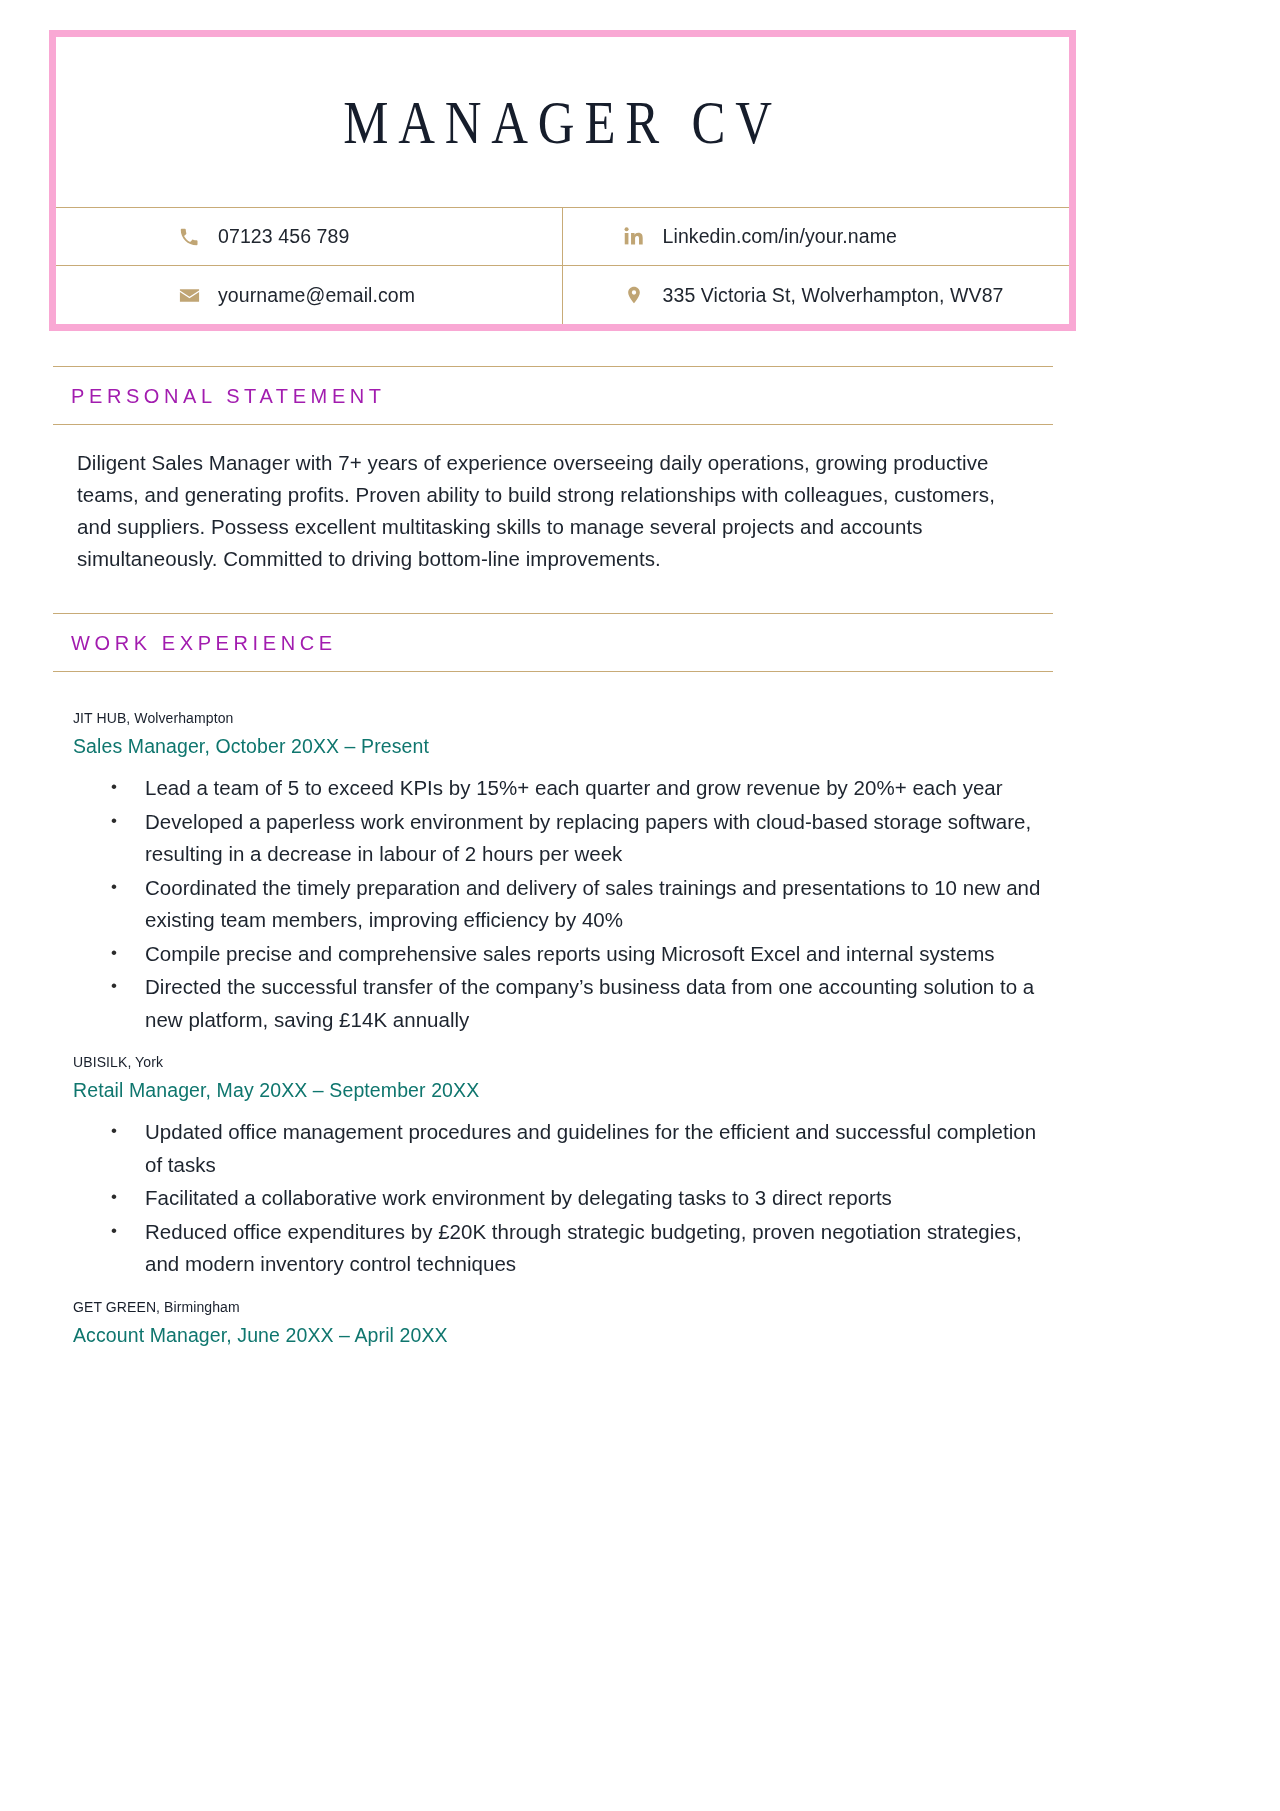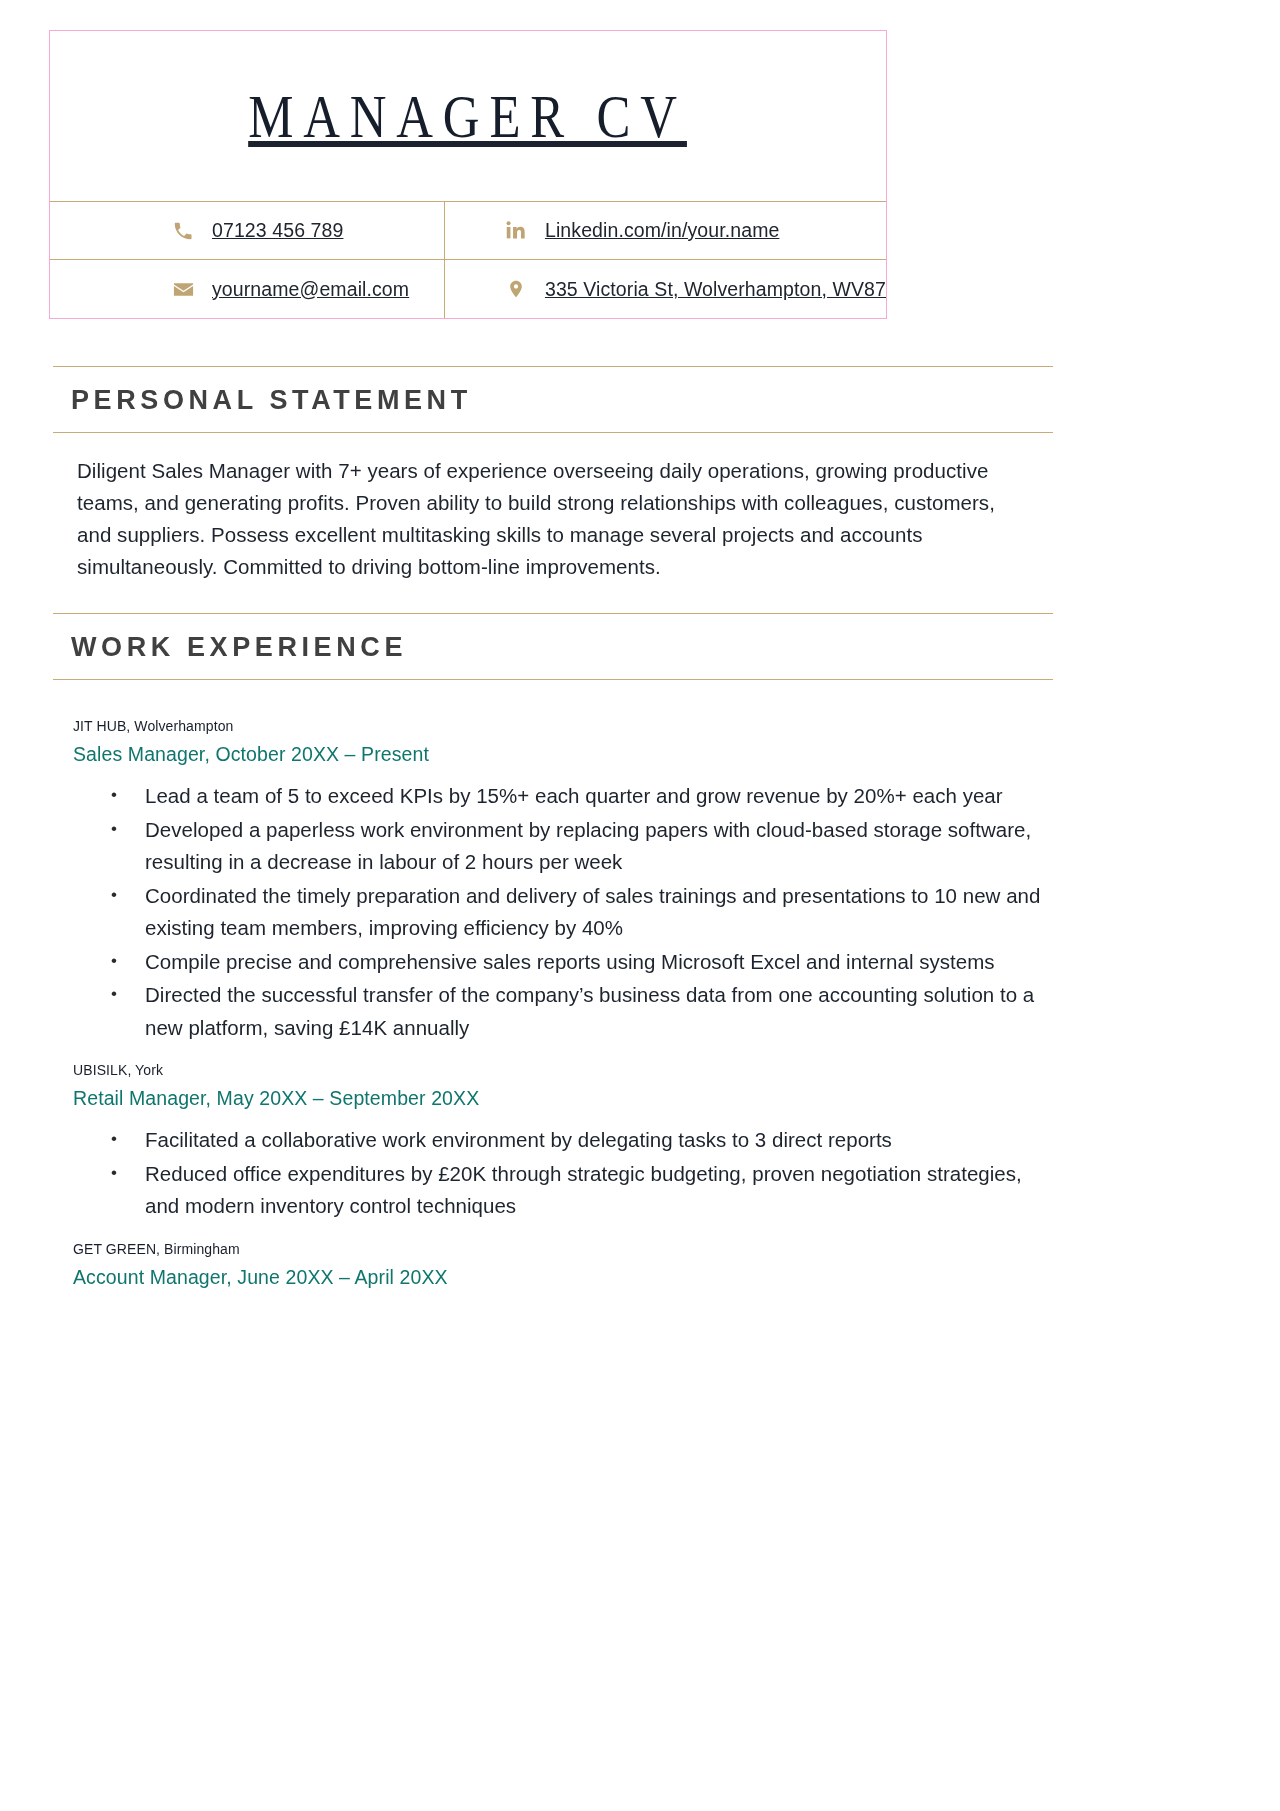--- a/index.html
+++ b/index.html
@@ -21,25 +21,24 @@
     background: #ffffff;
     box-sizing: border-box;
     padding: 0;
   }
 
   
   .header-box {
     position: absolute;
     left: 49px;
     top: 30px;
-    width: 838px;
-    border: 1px solid #f9a8d4;
+    width: 1027px;
+    border: 7px solid #f9a8d4;
     box-sizing: border-box;
     background: #fff;
-    text-decoration: underline;
   }
   .title-area {
     height: 170px;
     display: flex;
     align-items: center;
     justify-content: center;
     border-bottom: 1px solid #c8ab77;
   }
   .cv-title {
     font-family: "Liberation Serif", "DejaVu Serif", serif;
@@ -95,24 +94,24 @@
   .section {
     position: absolute;
     left: 53px;
     width: 1000px;
   }
   .sec-rule-top {
     height: 0;
     border-top: 1.6px solid #c8ab77;
   }
   .sec-heading {
-    font-size: 27px;
-    font-weight: 700;
+    font-size: 20px;
+    font-weight: 400;
     letter-spacing: 4.6px;
-    color: #404040;
+    color: #a21caf;
     padding: 18px 0 16px 18px;
   }
   .sec-rule-bottom {
     height: 0;
     border-top: 1.2px solid #c8ab77;
   }
 
   .statement {
     font-size: 20.5px;
     line-height: 32px;
@@ -243,20 +242,21 @@
             <li>Developed a paperless work environment by replacing papers with cloud-based storage software, resulting in a decrease in labour of 2 hours per week</li>
             <li>Coordinated the timely preparation and delivery of sales trainings and presentations to 10 new and existing team members, improving efficiency by 40%</li>
             <li>Compile precise and comprehensive sales reports using Microsoft Excel and internal systems</li>
             <li>Directed the successful transfer of the company’s business data from one accounting solution to a new platform, saving £14K annually</li>
           </ul>
         </div>
         <div class="job">
           <div class="job-company">UBISILK, York</div>
           <div class="job-role">Retail Manager, May 20XX – September 20XX</div>
           <ul class="bullets">
+            <li>Updated office management procedures and guidelines for the efficient and successful completion of tasks</li>
             <li>Facilitated a collaborative work environment by delegating tasks to 3 direct reports</li>
             <li>Reduced office expenditures by £20K through strategic budgeting, proven negotiation strategies, and modern inventory control techniques</li>
           </ul>
         </div>
         <div class="job">
           <div class="job-company">GET GREEN, Birmingham</div>
           <div class="job-role">Account Manager, June 20XX – April 20XX</div>
         </div>
       </div>
   </div>

